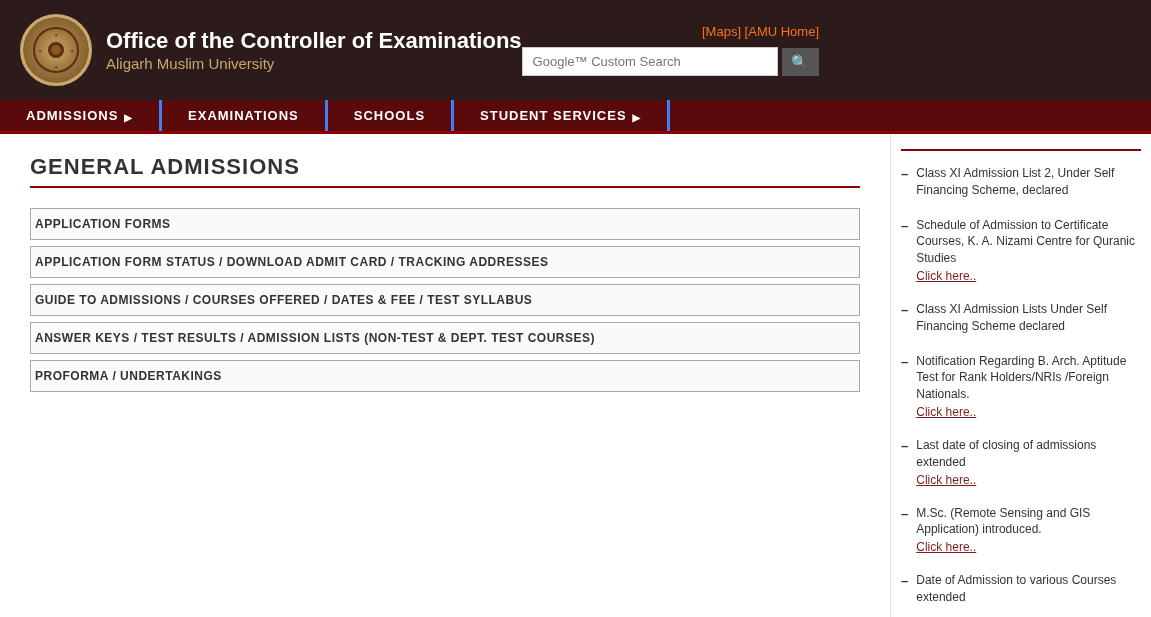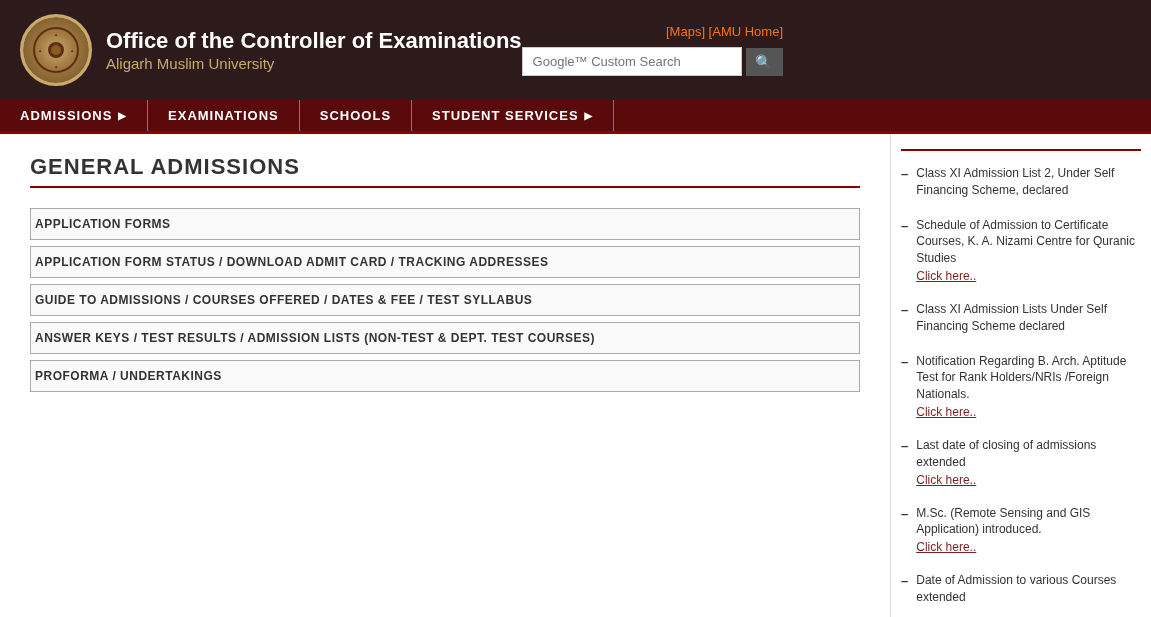--- a/index.html
+++ b/index.html
@@ -61,21 +61,21 @@
     .header-links {
       color: #f97316;
       font-size: 13px;
     }
     .search-bar {
       display: flex;
       align-items: center;
       gap: 4px;
     }
     .search-input {
-      width: 220px;
+      width: 256px;
       padding: 6px 10px;
       border: 1px solid #ccc;
       background: #fff;
       font-size: 13px;
       color: #555;
       outline: none;
     }
     .search-btn {
       background: #555;
       border: none;
@@ -87,28 +87,28 @@
 
     
     .nav {
       background: #5a0a0a;
       display: flex;
       align-items: stretch;
       border-bottom: 3px solid #8b0000;
     }
     .nav-item {
       display: flex;
-      align-items: center;
-      padding: 8px 20px;
+      align-items: flex-end;
+      padding: 8px 26px;
       color: #fff;
       font-size: 13px;
       font-weight: bold;
       letter-spacing: 1px;
       cursor: pointer;
-      border-right: 1px solid #3b82f6;
+      border-right: 3px solid #3b82f6;
       text-transform: uppercase;
       gap: 6px;
       white-space: nowrap;
     }
     .nav-arrow {
       font-size: 10px;
     }
 
     
     .content {

